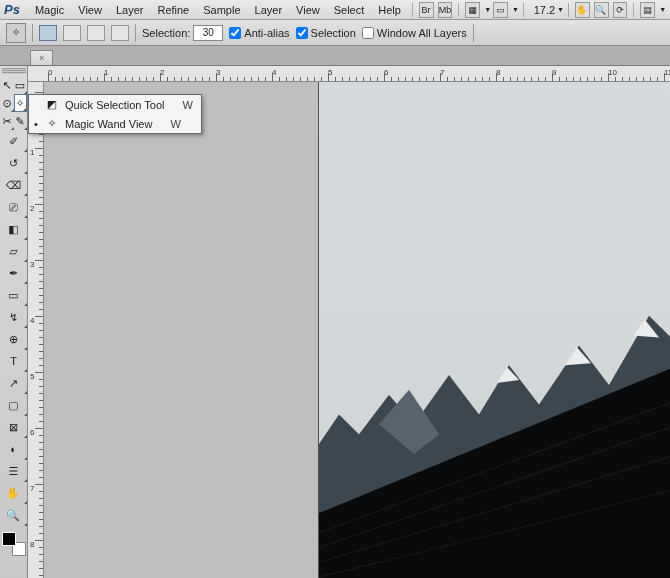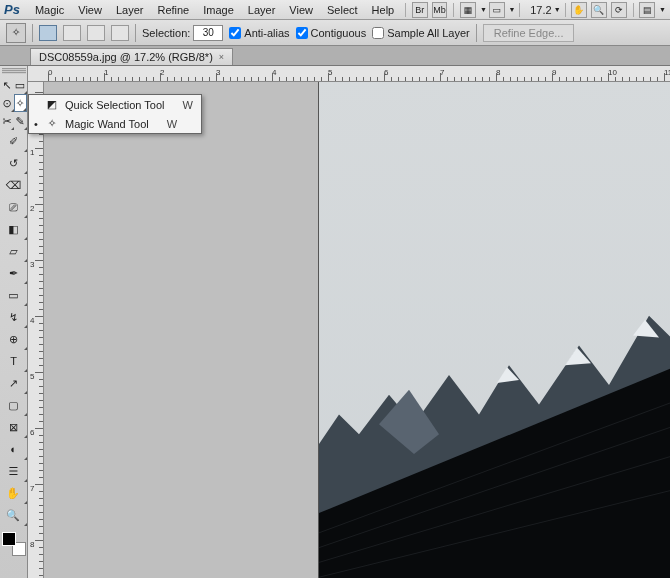--- a/index.html
+++ b/index.html
@@ -55,21 +55,21 @@
 </style>
 </head>
 <body>
 
 <div class="menubar">
   <span class="ps">Ps</span>
   <span class="item">Magic</span>
   <span class="item">View</span>
   <span class="item">Layer</span>
   <span class="item">Refine</span>
-  <span class="item">Image</span>
+  <span class="item">Sample</span>
   <span class="item">Layer</span>
   <span class="item">View</span>
   <span class="item">Select</span>
   <span class="item">Help</span>
   <span class="sep"></span>
   <span class="iconbtn">Br</span>
   <span class="iconbtn">Mb</span>
   <span class="sep"></span>
   <span class="iconbtn">▦</span>
   <span class="dropdown-arrow">▼</span>
@@ -98,33 +98,31 @@
   <label>
       <span>Selection:</span>
     <input type="text" value="30" style="">
   </label>
   <label>
       <input type="checkbox" checked="" style="">
       <span>Anti-alias</span>
     </label>
   <label>
       <input type="checkbox" checked="" style="">
-      <span>Contiguous</span>
+      <span>Selection</span>
     </label>
   <label>
       <input type="checkbox" style="">
-      <span>Sample All Layer</span>
+      <span>Window All Layers</span>
     </label>
   <span class="vsep"></span>
-  <button class="refine">Refine Edge...</button>
 </div>
 
 <div class="tabstrip">
   <div class="tab">
-    <span>DSC08559a.jpg @ 17.2% (RGB/8*)</span>
     <span class="close">×</span>
   </div>
 </div>
 
 <div class="workarea">
   <div class="toolbox">
     <div class="grip"></div>
     <div class="tbrow">
       <div class="tb">↖</div>
       <div class="tb">
@@ -235,21 +233,21 @@
   <div class="flyout">
     <div class="fi">
       <span class="dot"></span>
       <span class="ico">◩</span>
       <span>Quick Selection Tool</span>
       <span class="sc">W</span>
     </div>
     <div class="fi">
       <span class="dot">•</span>
       <span class="ico">✧</span>
-      <span>Magic Wand Tool</span>
+      <span>Magic Wand View</span>
       <span class="sc">W</span>
     </div>
   </div>
 
   <div class="ruler-h" id="rulerh">
       <span class="rt" style="left: 20px;">0</span>
       <span class="tk maj" style="left: 20px;"></span>
       <span class="tk" style="left: 27px;"></span>
       <span class="tk" style="left: 34px;"></span>
       <span class="tk" style="left: 41px;"></span>

